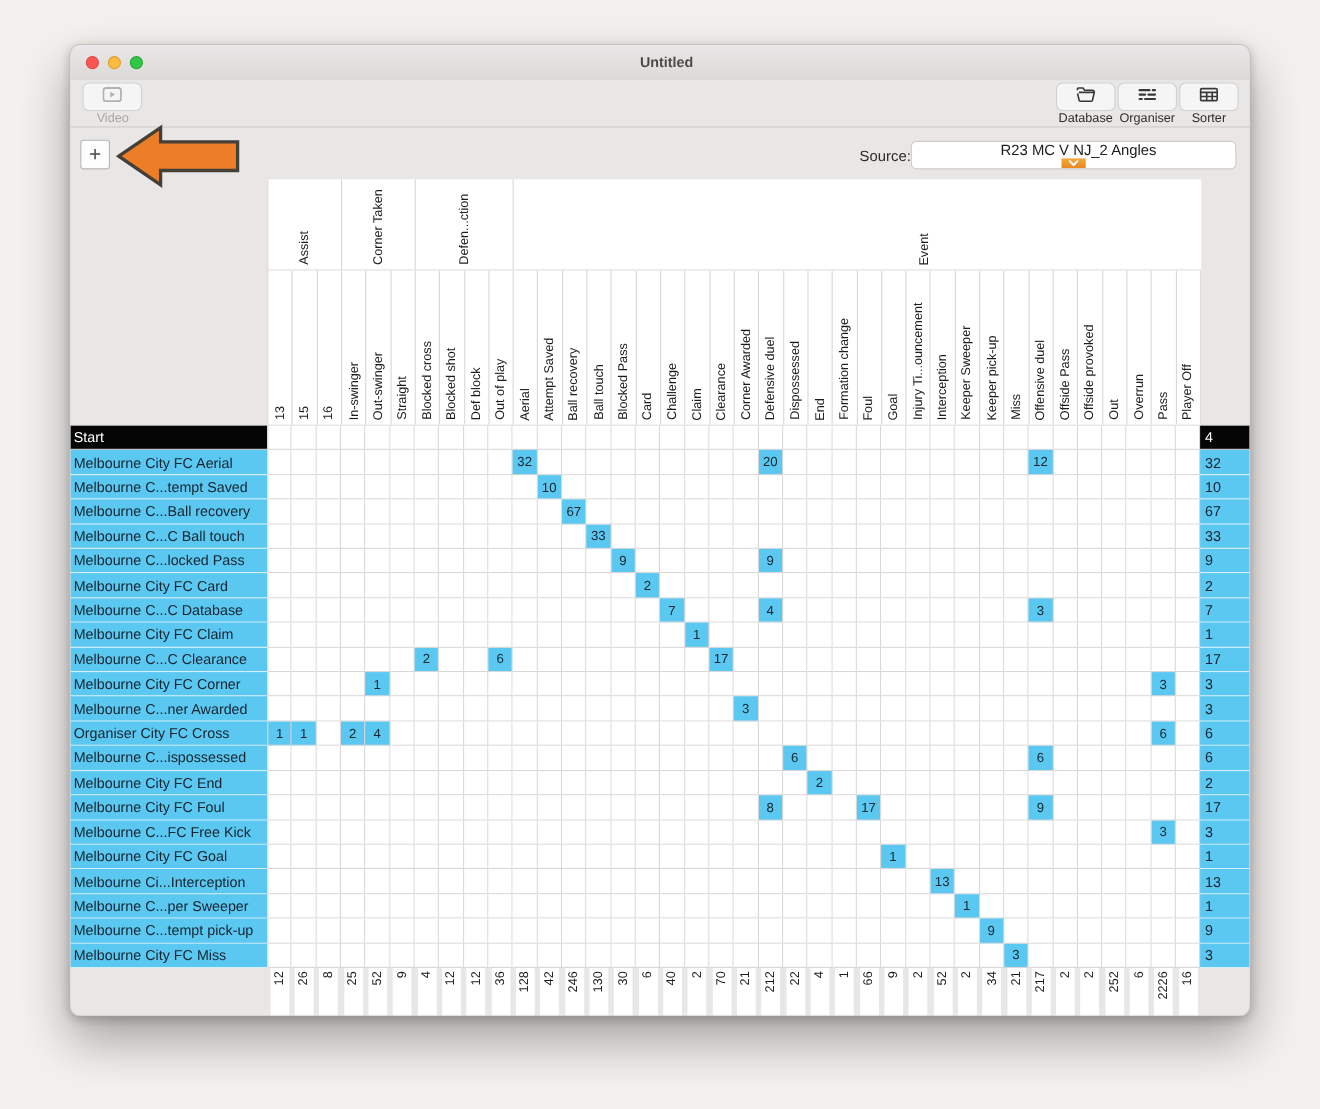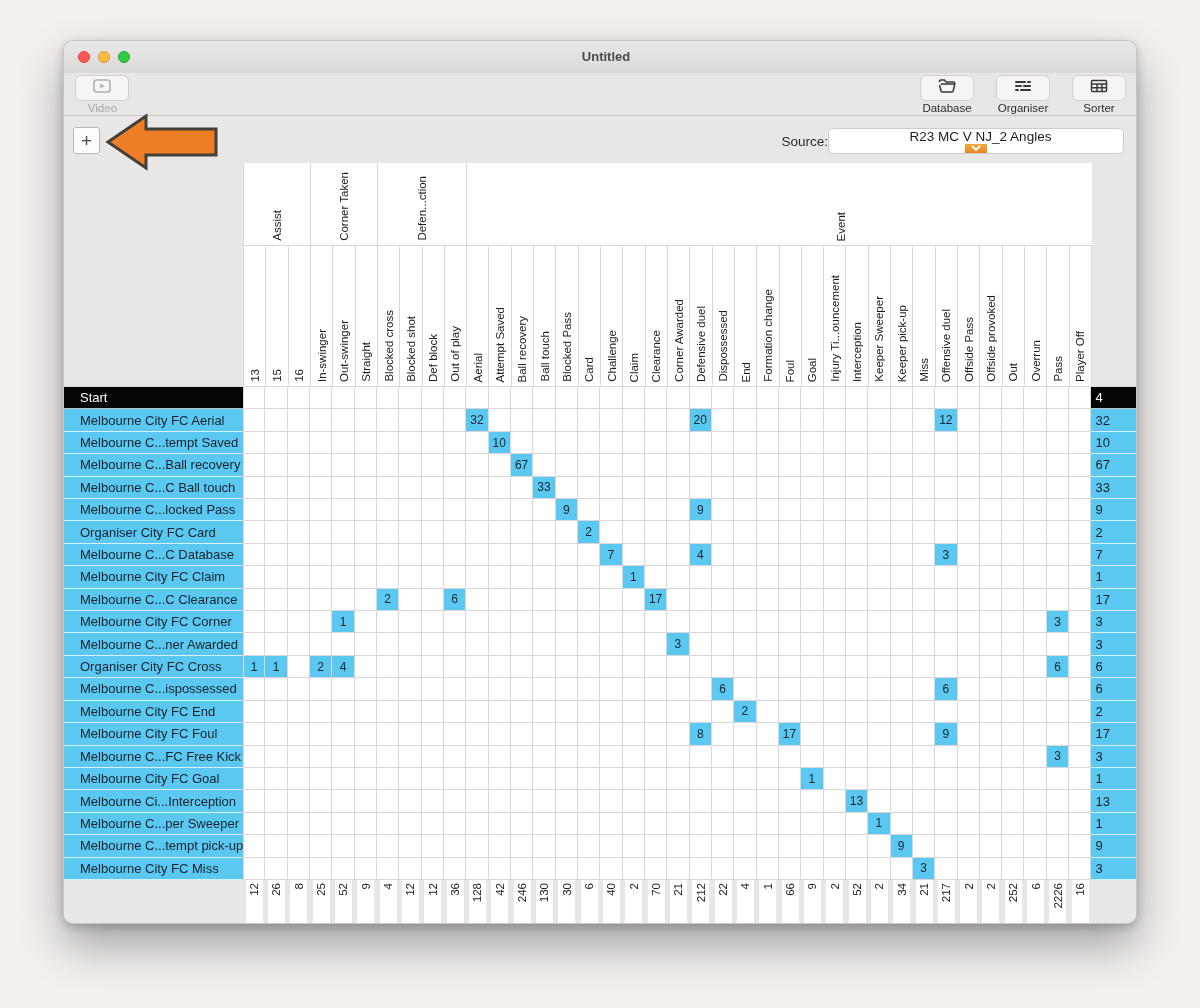--- a/index.html
+++ b/index.html
@@ -24,21 +24,21 @@
 
   
   .toolbar { position:relative; height:43px; background:#e9e7e6;
     border-bottom:1px solid #c6c4c3; display:flex; align-items:flex-start; }
   .tbtn { display:flex; flex-direction:column; align-items:center; margin-top:2px; }
   .tbtn .chip { width:54px; height:26px; background:#f6f5f5; border:1px solid #d2d0cf;
     border-radius:6px; display:flex; align-items:center; justify-content:center; }
   .tbtn .lbl { font-size:11.5px; color:#2e2d2c; margin-top:1px; }
   .tbtn.disabled .lbl { color:#a9a7a6; }
   .tb-left { display:flex; gap:60px; margin-left:10px;flex-direction:column; }
-  .tb-right { display:flex; gap:22px; margin-left:auto; margin-right:10px; }
+  .tb-right { display:flex; gap:2px; margin-left:auto; margin-right:10px; }
 
   
   .content { position:relative; height:808px; background:#e9e7e6; }
 
   .add-btn { position:absolute; left:9px; top:11px; width:27px; height:27px;
     background:#fdfdfd; border:1px solid #b8b6b5; border-radius:3px;
     font-size:19px; color:#4c4a49; display:flex; align-items:center; justify-content:center;
     line-height:1; }
   .annot-arrow { position:absolute; left:40px; top:-4px; width:116px; height:60px; }
 
@@ -64,21 +64,21 @@
   .group-cell.last { border-right:none; justify-content:flex-start; padding-left:368px; }
   .colname-row { display:flex; height:140px; background:#fff; border-left:1px solid var(--grid); }
   .colname-cell { width:var(--colw); border-right:1px solid var(--grid);
     display:flex; align-items:flex-end; justify-content:center; padding-bottom:4px; }
   .vtext { writing-mode:vertical-rl; transform:rotate(180deg); white-space:nowrap;
     font-size:11.5px; color:#1d1c1b; }
 
   .body-rows { border-top:1px solid var(--grid); }
   .mrow { display:flex; height:var(--rowh); }
   .rlabel { width:var(--labw); background:var(--blue); color:#14232d; font-size:13px;
-    padding-left:16px; display:flex; align-items:center;
+    padding-left:3px; display:flex; align-items:center;
     border-bottom:1px solid rgba(255,255,255,.75); white-space:nowrap; overflow:hidden; }
   .mrow.start .rlabel { background:#050505; color:#ffffff; }
   .mcell { width:var(--colw); background:#fff; border-right:1px solid var(--grid);
     border-bottom:1px solid var(--grid); display:flex; align-items:center;
     justify-content:center; font-size:12px; color:#16252f; }
   .mcell.first { border-left:1px solid var(--grid); }
   .mcell.hit { background:var(--blue); }
   .rtotal { width:var(--totw); background:var(--blue); color:#14232d; font-size:13px;
     padding-left:4px; display:flex; align-items:center;
     border-bottom:1px solid rgba(255,255,255,.75); }
@@ -581,21 +581,21 @@
             <div class="mcell"></div>
             <div class="mcell"></div>
             <div class="mcell"></div>
             <div class="mcell"></div>
             <div class="mcell"></div>
             <div class="mcell"></div>
             <div class="mcell"></div>
             <div class="rtotal">9</div>
           </div>
           <div class="mrow">
-            <div class="rlabel">Organiser City FC Card</div>
+            <div class="rlabel">Melbourne City FC Card</div>
             <div class="mcell first"></div>
             <div class="mcell"></div>
             <div class="mcell"></div>
             <div class="mcell"></div>
             <div class="mcell"></div>
             <div class="mcell"></div>
             <div class="mcell"></div>
             <div class="mcell"></div>
             <div class="mcell"></div>
             <div class="mcell"></div>

